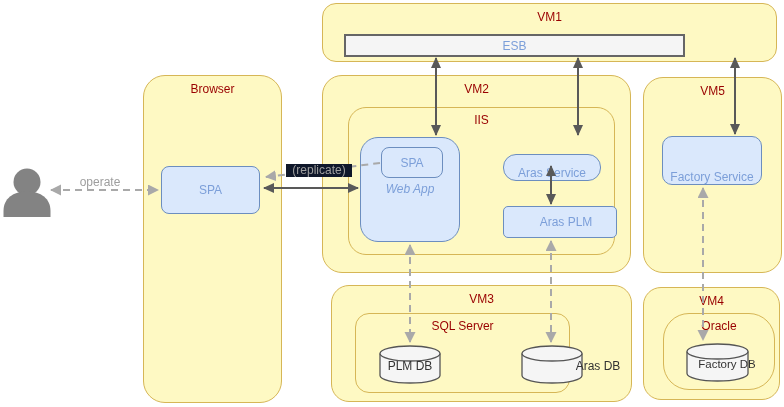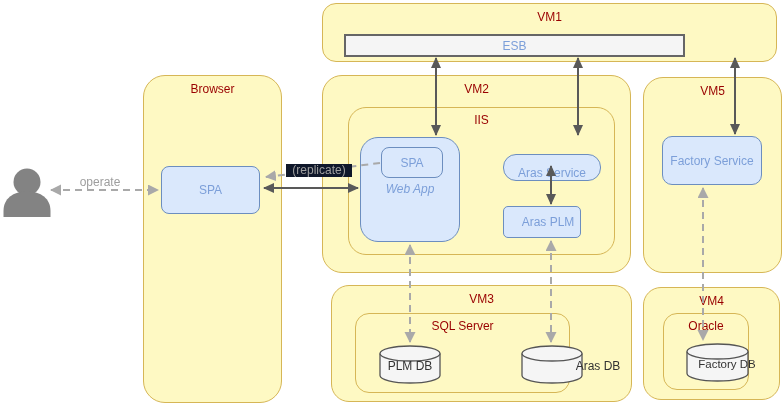--- a/index.html
+++ b/index.html
@@ -73,21 +73,21 @@
   </div>
 
   <div class="container" style="left:355px;top:313px;width:215px;height:80px;border-radius:14px;">
     <div class="c-label" style="top:5px;">SQL Server</div>
   </div>
 
   <div class="container" style="left:643px;top:287px;width:137px;height:113px;border-radius:18px;">
     <div class="c-label">VM4</div>
   </div>
 
-  <div class="container" style="left:663px;top:313px;width:86px;height:77px;border-radius:14px;">
+  <div class="container" style="left:663px;top:313px;width:112px;height:77px;border-radius:26px;">
     <div class="c-label" style="top:5px;">Oracle</div>
   </div>
 
   <div class="esb-bar" style="left:344px;top:34px;width:341px;height:23px;">
     <span>ESB</span>
   </div>
 
   <div class="node" style="left:161px;top:166px;width:99px;height:48px;border-radius:8px;">
     <span>SPA</span>
   </div>
@@ -96,25 +96,25 @@
     <div class="inner-spa">
       <span>SPA</span>
     </div>
     <div class="webapp-label">Web App</div>
   </div>
 
   <div class="node" style="left:503px;top:154px;width:98px;height:27px;border-radius:13px;align-items:flex-end;">
     <span>Aras Service</span>
   </div>
 
-  <div class="node" style="left:503px;top:206px;width:78px;height:32px;border-radius:5px;padding-left:12px;">
+  <div class="node" style="left:503px;top:206px;width:114px;height:32px;border-radius:5px;padding-left:12px;">
     <span>Aras PLM</span>
   </div>
 
-  <div class="node" style="left:662px;top:136px;width:100px;height:49px;border-radius:10px;">
+  <div class="node" style="left:662px;top:136px;width:100px;height:49px;border-radius:10px;align-items:flex-end;">
     <span>Factory Service</span>
   </div>
 
   <svg class="overlay" width="784" height="407" viewBox="0 0 784 407">
     <defs>
       <marker id="arrow-dark" markerWidth="12" markerHeight="12" refX="10" refY="5" orient="auto-start-reverse" markerUnits="userSpaceOnUse">
         <path d="M0,0 L11,5 L0,10 Z" fill="#595959"></path>
       </marker>
       <marker id="arrow-gray" markerWidth="13" markerHeight="13" refX="10" refY="5.5" orient="auto-start-reverse" markerUnits="userSpaceOnUse">
         <path d="M0,0 L11,5.5 L0,11 Z" fill="#A9A9A9"></path>

